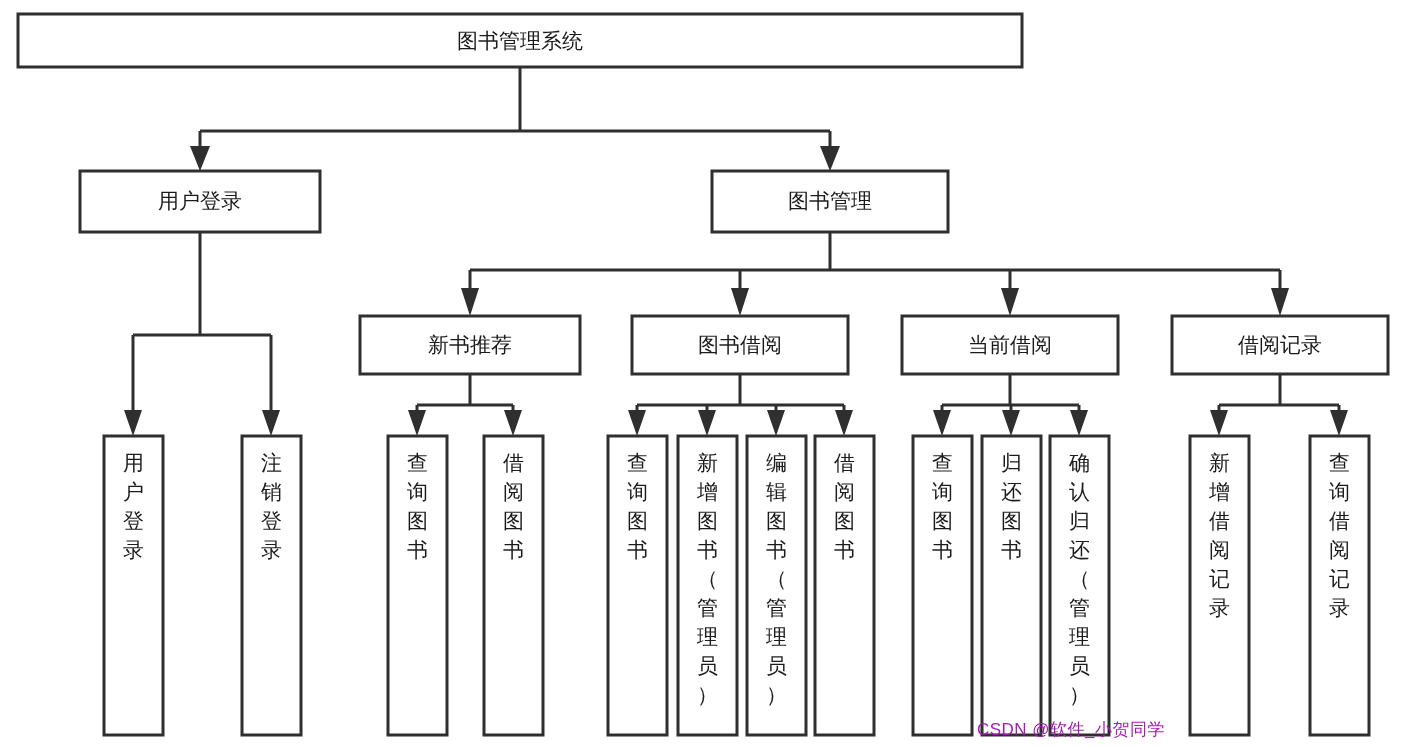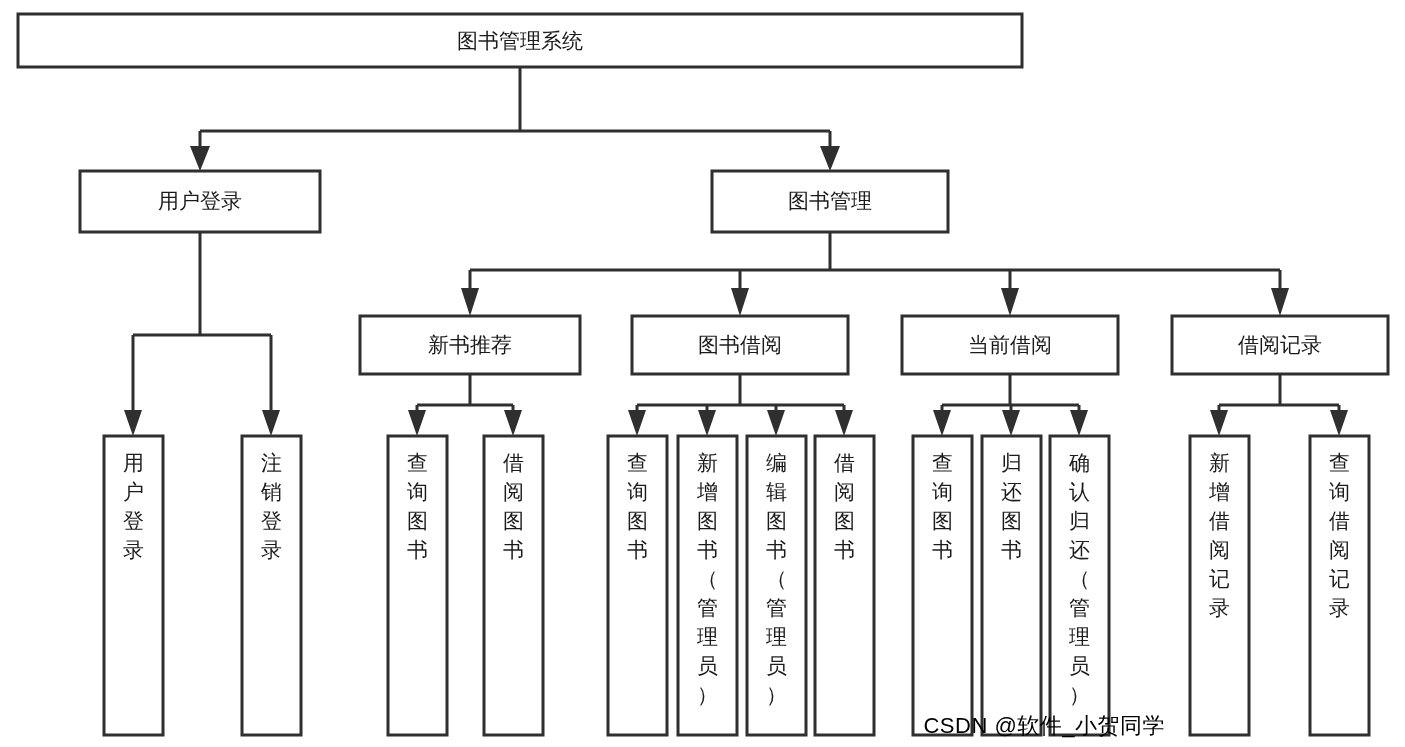--- a/index.html
+++ b/index.html
@@ -52,22 +52,22 @@
     font-family: "Liberation Sans", "DejaVu Sans", sans-serif;
     font-size: 21px;
     fill: #1b1b1b;
     text-anchor: middle;
   }
   .watermark-text {
     position: absolute;
     right: 10px;
     bottom: 6px;
     font-family: "Liberation Sans", "DejaVu Sans", sans-serif;
-    font-size: 22px;
-    color: #000000;
+    font-size: 17px;
+    color: #a21caf;
     white-space: nowrap;
     letter-spacing: 0.5px;
     user-select: none;
   }
 </style>
 </head>
 <body>
 
 <div id="diagram-root">
   <svg class="diagram" viewBox="0 0 1405 747" xmlns="http://www.w3.org/2000/svg">

